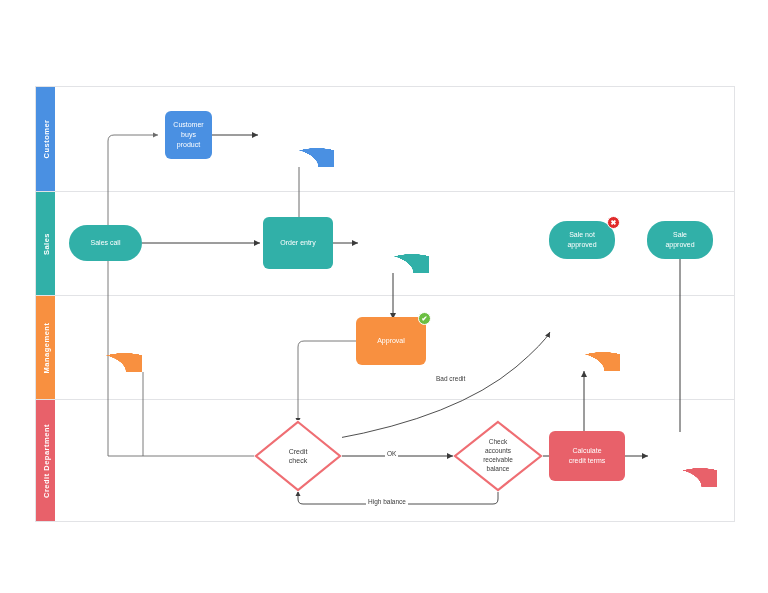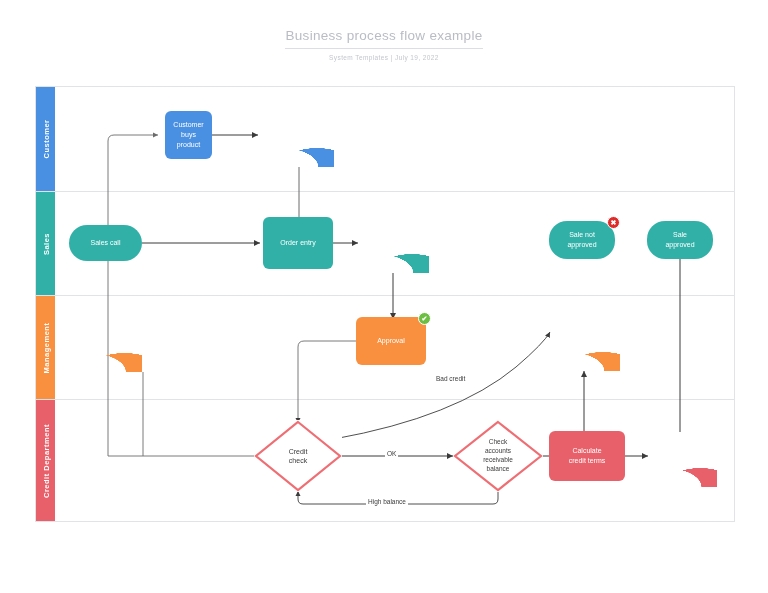--- a/index.html
+++ b/index.html
@@ -150,24 +150,20 @@
     padding: 0 2px;
     white-space: nowrap;
     z-index: 4;
   }
 </style>
 </head>
 <body>
 
 <div id="page">
 
-  <div class="doc-header">
-    <div class="doc-title">Business process flow example</div>
-    <div class="doc-subtitle">System Templates  |  July 19, 2022</div>
-  </div>
 
   <div id="diagram">
 
     <div class="lane" style="top:0;height:104px;">
       <div class="lane-header" style="background:#4a90e2;">
         <span class="lane-label">Customer</span>
       </div>
     </div>
     <div class="lane" style="top:104px;height:104px;">
       <div class="lane-header" style="background:#31b0a8;">

